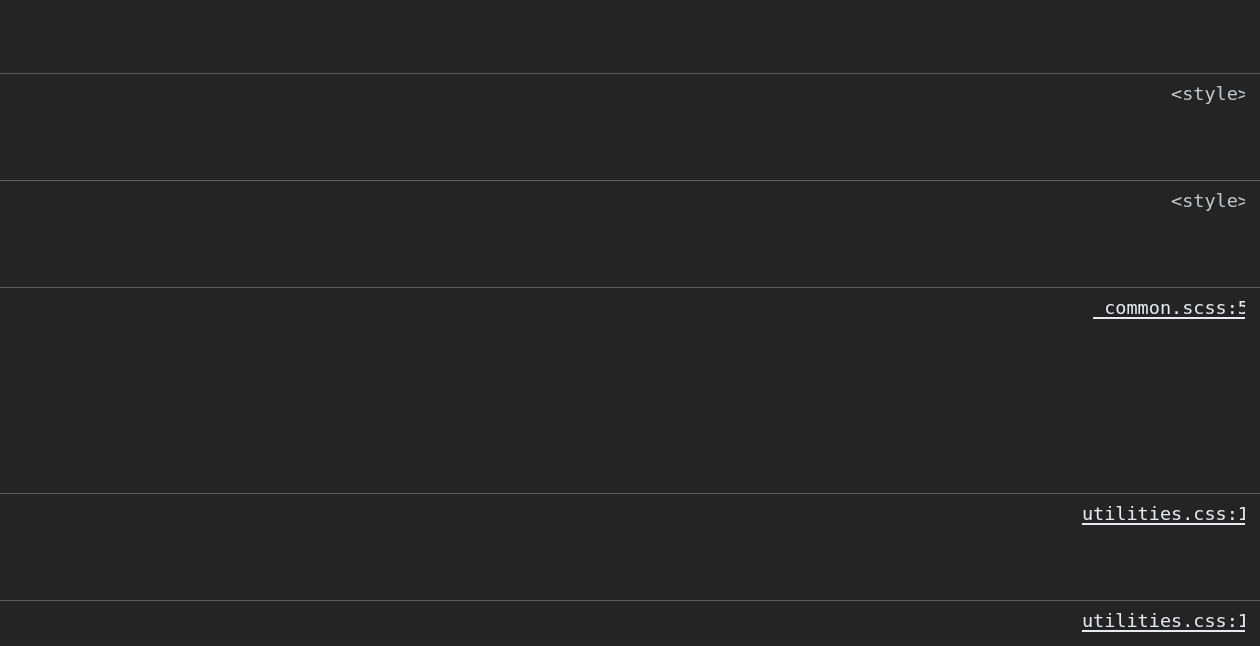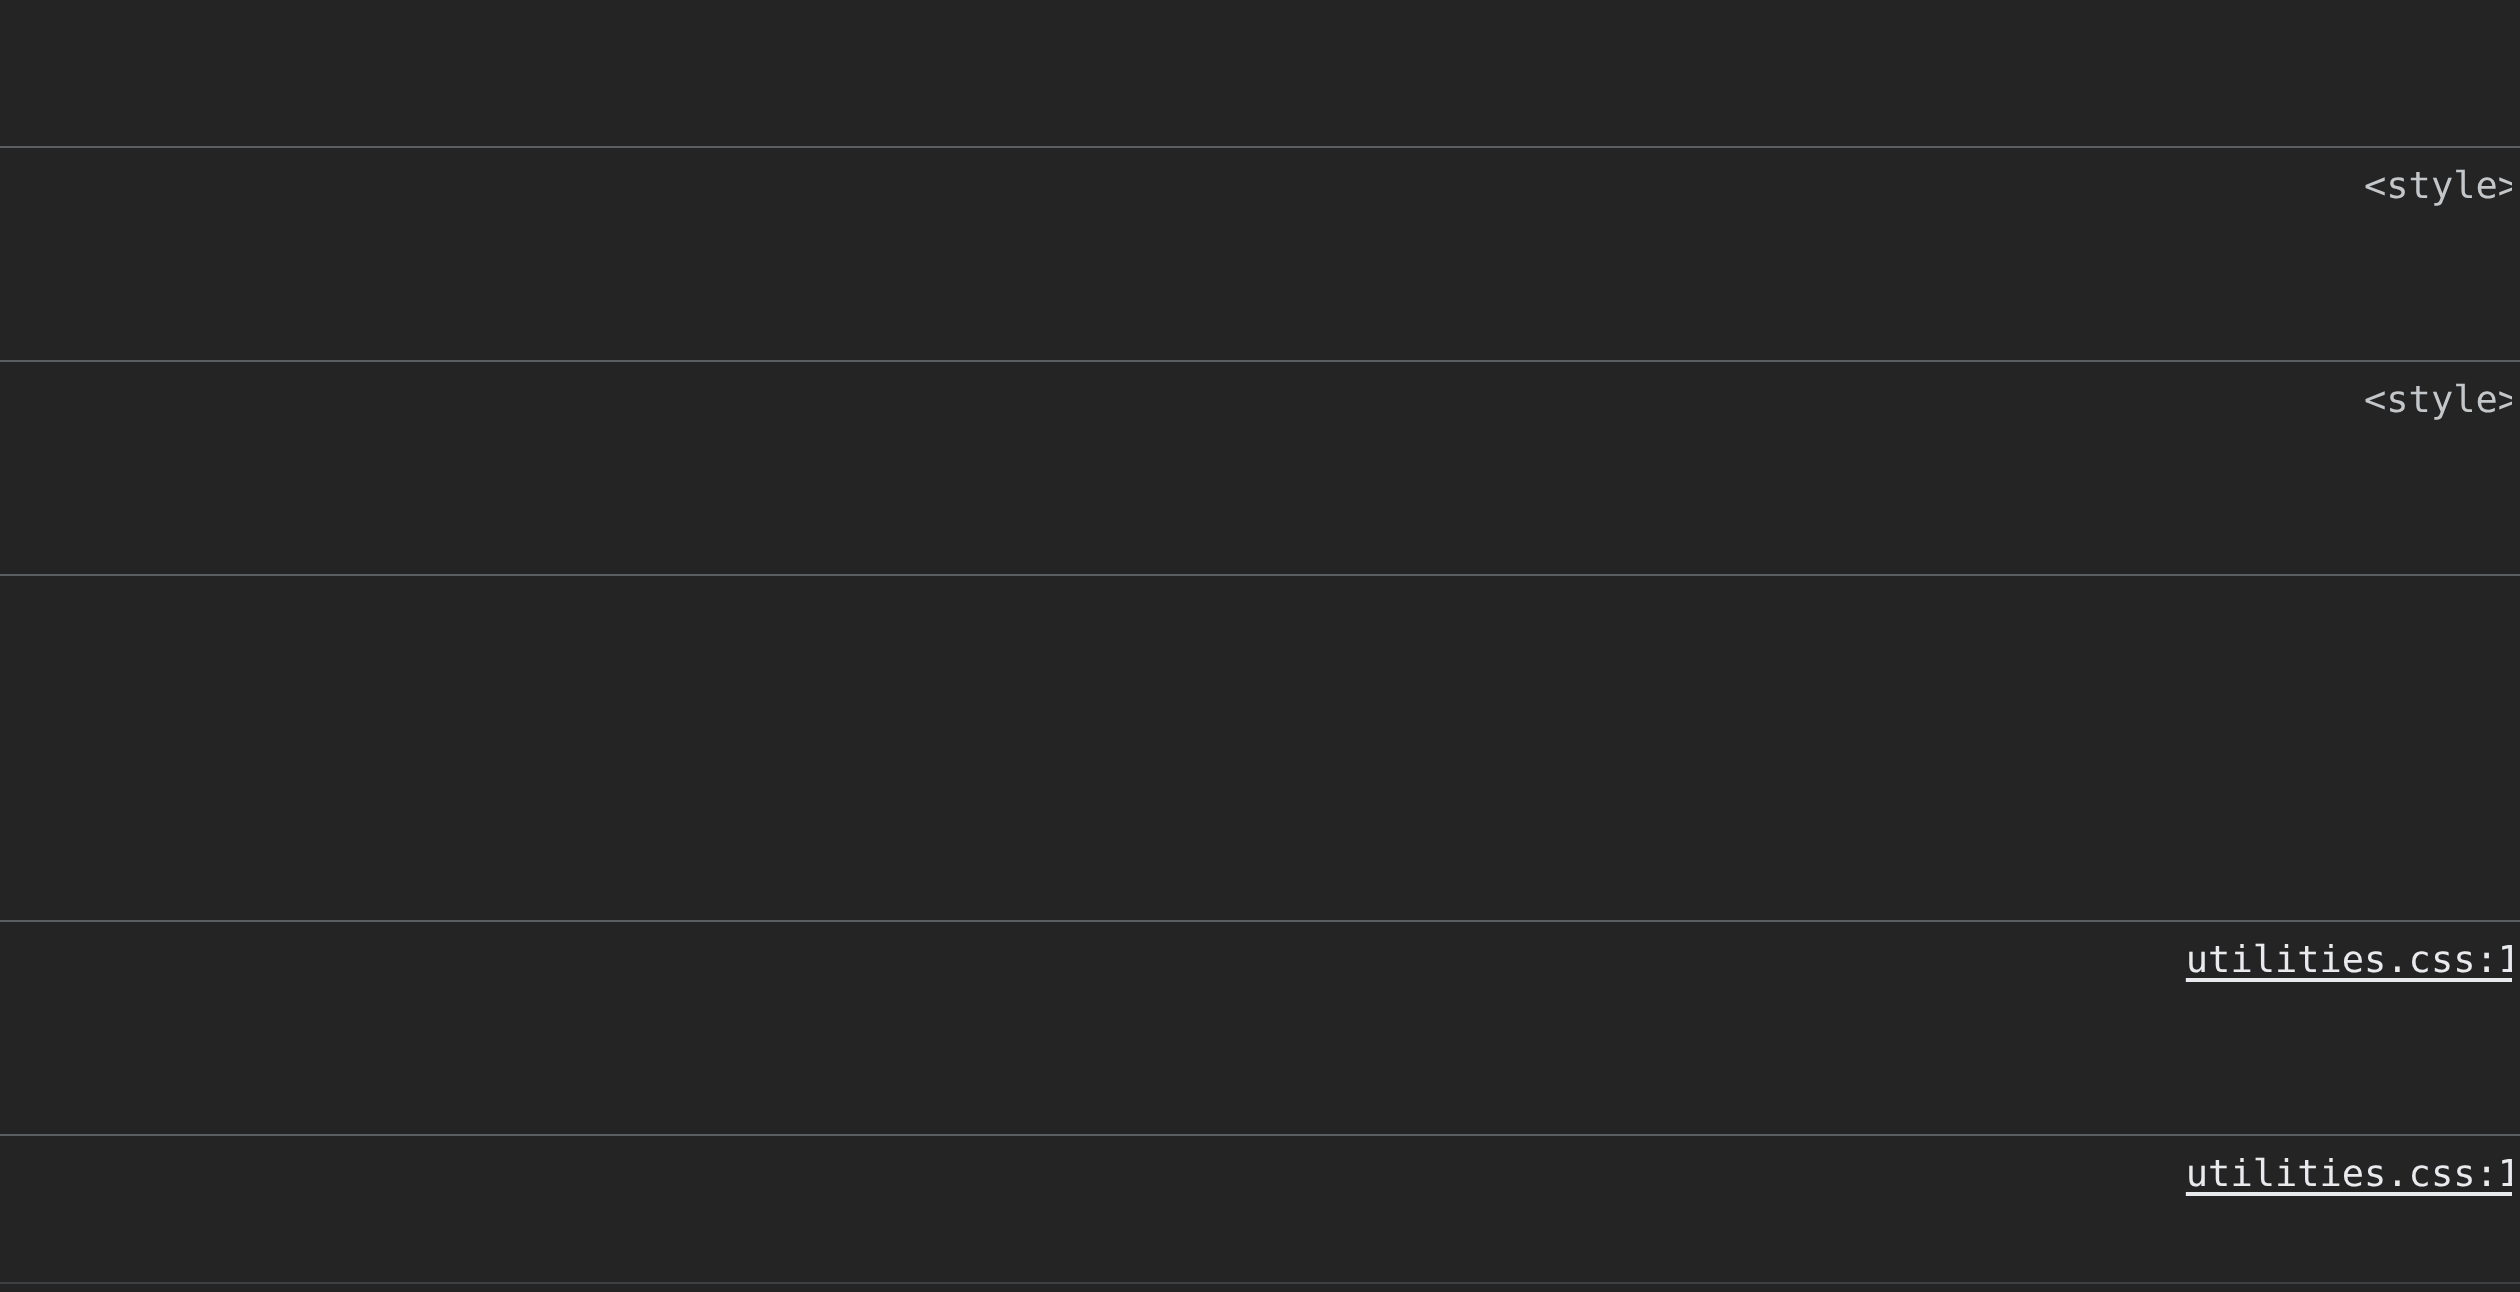--- a/index.html
+++ b/index.html
@@ -21,21 +21,21 @@
     color: #e8eaed;
     font-size: 18.5px;
     line-height: 33px;
     box-sizing: border-box;
     overflow: hidden;
     position: relative;
   }
 
   .rule-block {
     position: relative;
-    padding: 3px 4px 4px 0;
+    padding: 3px 15px 4px 0;
     border-top: 1px solid #5c5f61;
     box-sizing: border-box;
   }
   .rule-block.first {
     border-top: none;
   }
   .rule-block.last-sep {
     border-bottom: 1px solid #3c4043;
   }
 
@@ -111,20 +111,24 @@
     </div>
     <div class="rule-line decl">
       
     </div>
     <div class="rule-line">
       
     </div>
   </div>
 
   <div class="rule-block">
+    <div class="rule-line">
+      
+      <span class="origin link">_common.scss:5</span>
+    </div>
     <div class="rule-line decl">
       
     </div>
     <div class="rule-line decl-indent-cont" style="padding-left:88px;">
       
     </div>
     <div class="rule-line decl">
       
     </div>
     <div class="rule-line decl">

